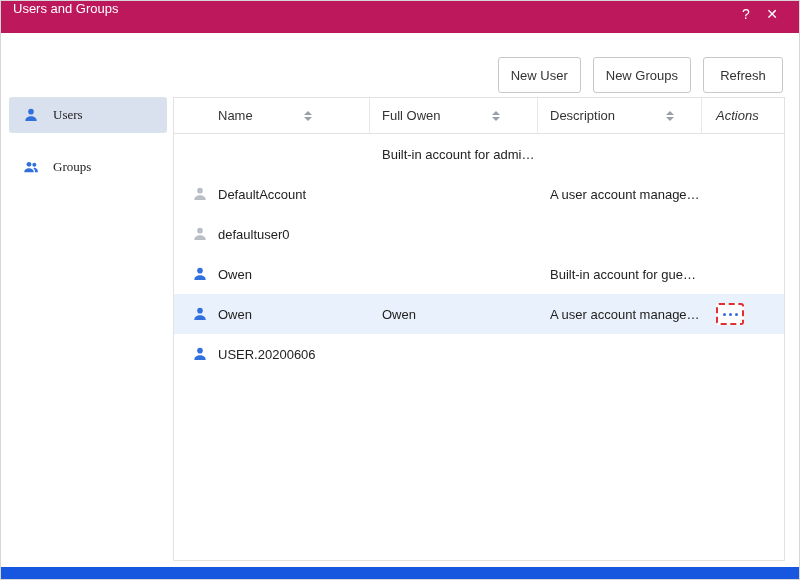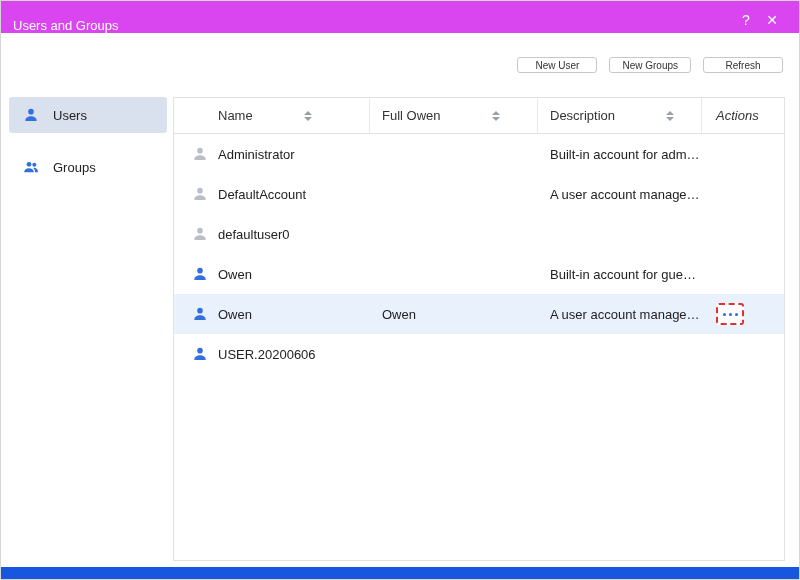--- a/index.html
+++ b/index.html
@@ -16,25 +16,25 @@
     width: 800px;
     height: 580px;
     background: #fff;
     border: 1px solid #d6d6d6;
   }
   
   .titlebar {
     position: absolute;
     top: 0; left: 0; right: 0;
     height: 32px;
-    background: #d946ef;
+    background: #be185d;
     color: #fff;
     display: flex;
-    align-items: flex-end;
-    padding: 0 14px 0 12px;
+    align-items: flex-start;
+    padding: 0 14px 11px 12px;
   }
   .titlebar .title { font-size: 13px; }
   .titlebar .spacer { flex: 1; }
   .titlebar .tb-btn {
     width: 26px; height: 26px;
     display: flex; align-items: center; justify-content: center;
     color: #fff; font-size: 14px; cursor: pointer;
   }
   
   .bottombar {
@@ -44,25 +44,25 @@
     background: #1757e0;
   }
   
   .toolbar {
     position: absolute;
     top: 56px; right: 16px;
     display: flex; gap: 12px;
   }
   .btn {
     min-width: 80px;
-    height: 16px;
+    height: 36px;
     background: #fff;
     border: 1px solid #c8c8c8;
     border-radius: 3px;
-    font-size: 10px;
+    font-size: 13px;
     color: #333;
     display: flex; align-items: center; justify-content: center;
     padding: 0 12px;
     cursor: pointer;
     font-family: "Liberation Sans", sans-serif;
   }
   
   .sidebar {
     position: absolute;
     left: 8px; top: 96px;
@@ -70,21 +70,21 @@
   }
   .side-item {
     height: 36px;
     display: flex; align-items: center;
     padding-left: 14px;
     margin-bottom: 16px;
     border-radius: 3px;
     cursor: pointer;
   }
   .side-item.selected { background: #d9e1ee; }
-  .side-item .label { margin-left: 14px; color: #222; }
+  .side-item .label { margin-left: 14px; color: #222; font-family: Liberation Serif, serif; }
   .icon-16 { width: 16px; height: 16px; display: inline-block; }
   .blue-ic { color: #3170dd; }
   
   .table {
     position: absolute;
     left: 172px; top: 96px;
     width: 612px; height: 464px;
     border: 1px solid #e2e2e2;
     background: #fff;
   }
@@ -197,29 +197,20 @@
           </span>
       </div>
       <div class="th c-actions">
         <span>Actions</span>
       </div>
     </div>
 
     <div class="tbody">
 
       <div class="row">
-        <div class="cell c-name">
-          <span class="icon-16 user-icon" data-variant="gray">
-            <svg viewBox="0 0 24 24" width="16" height="16">
-                <circle cx="12" cy="7" r="4.2" fill="currentColor"></circle>
-                <path d="M3.5 20.5c0-4.4 3.8-6.8 8.5-6.8s8.5 2.4 8.5 6.8v.5h-17z" fill="currentColor"></path>
-              </svg>
-          </span>
-          <span>Administrator</span>
-        </div>
         <div class="cell c-full"></div>
         <div class="cell c-desc">Built-in account for admin...</div>
         <div class="cell c-actions"></div>
       </div>
 
       <div class="row">
         <div class="cell c-name">
           <span class="icon-16 user-icon" data-variant="gray">
             <svg viewBox="0 0 24 24" width="16" height="16">
                 <circle cx="12" cy="7" r="4.2" fill="currentColor"></circle>

